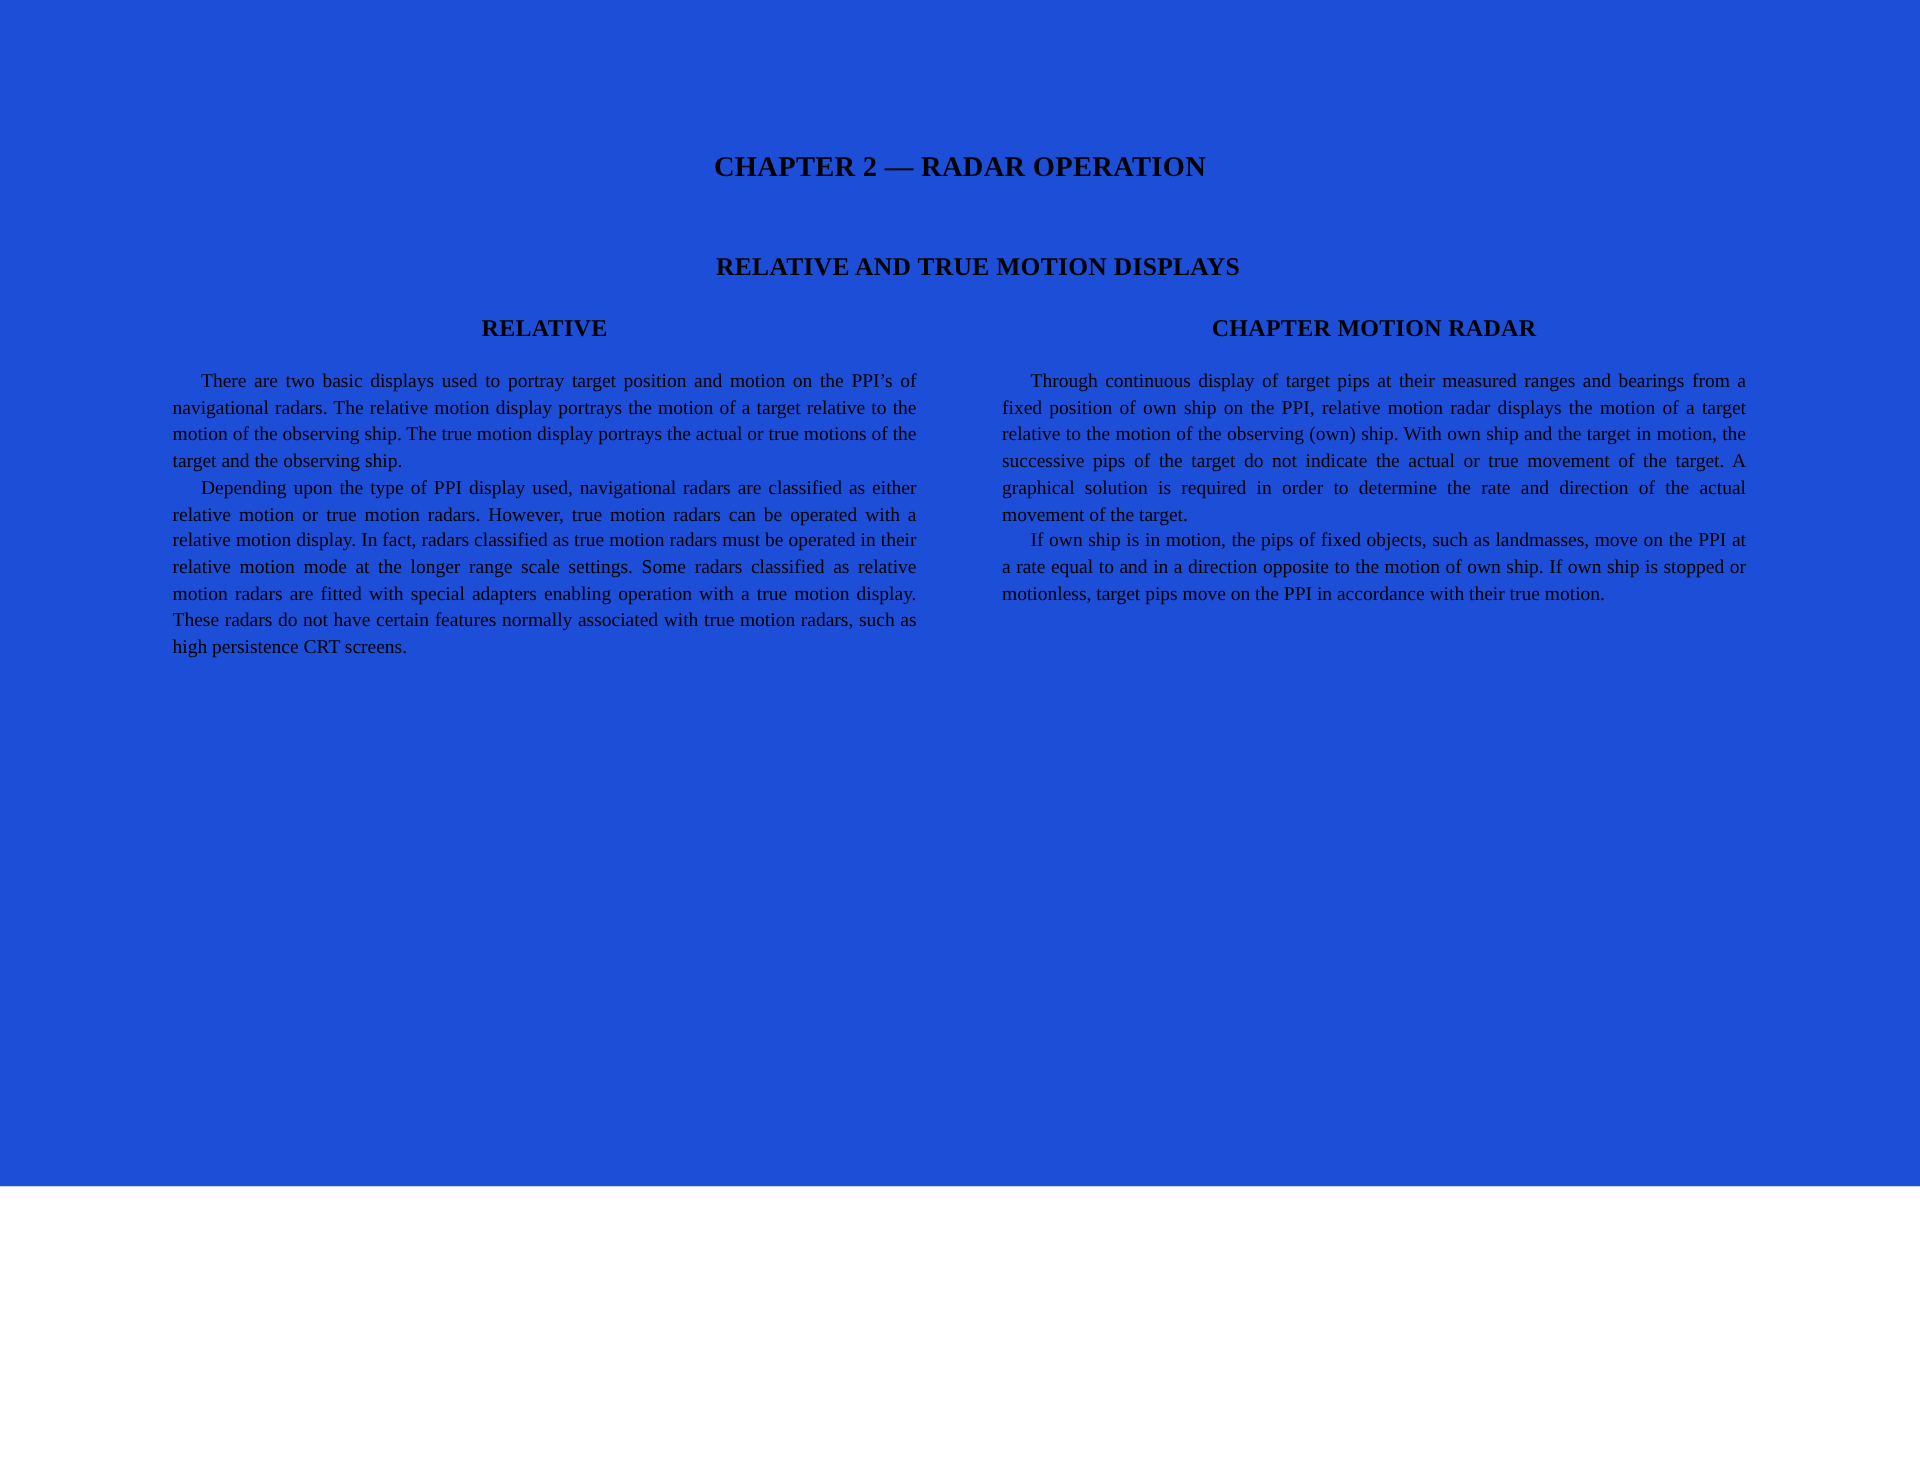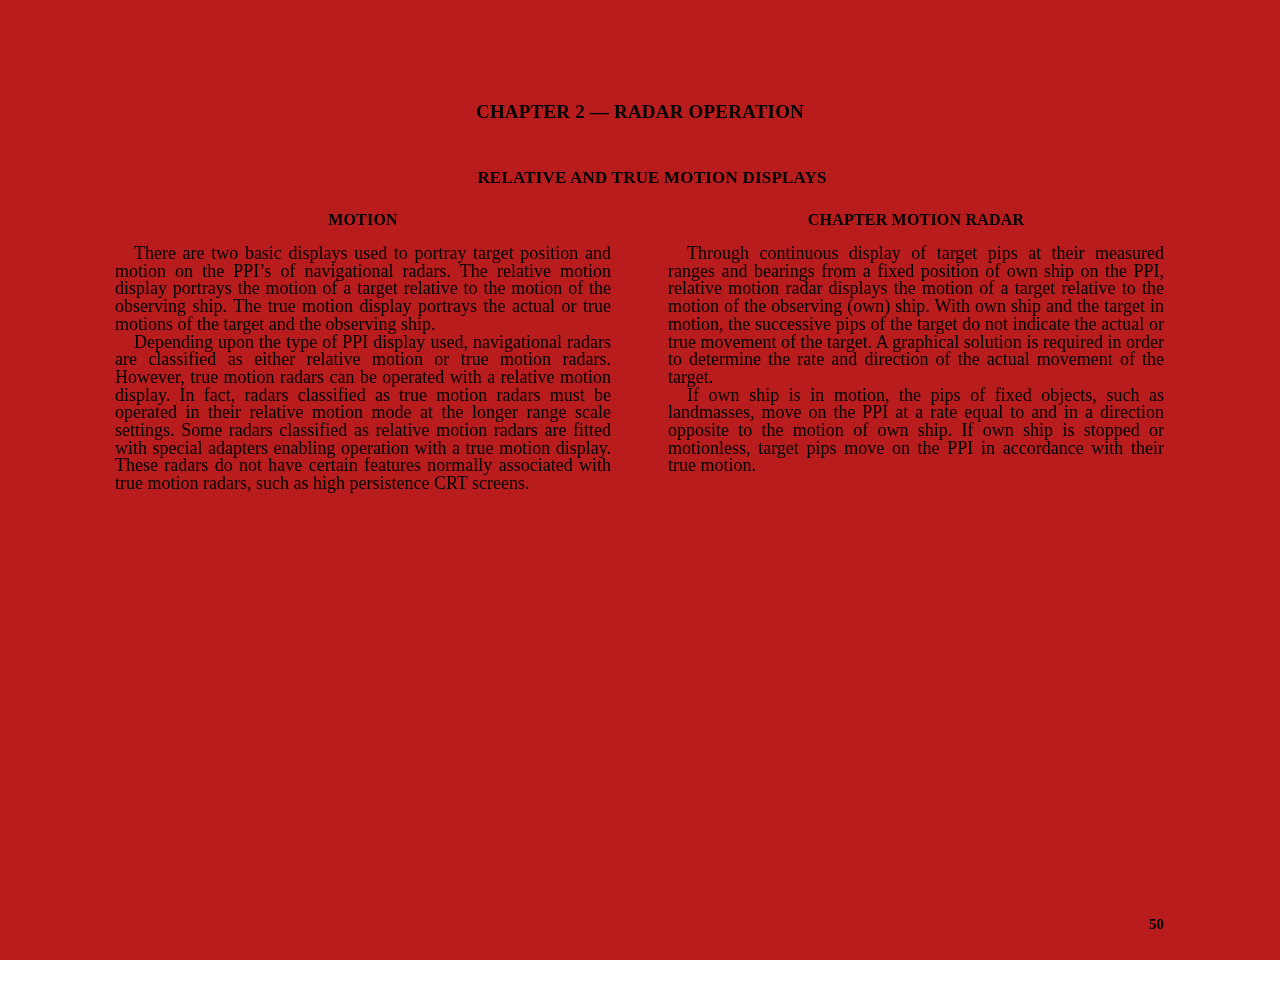--- a/index.html
+++ b/index.html
@@ -3,22 +3,22 @@
 <meta charset="utf-8">
 <style>
   html, body {
     margin: 0;
     padding: 0;
     background: #ffffff;
   }
   .page {
     position: relative;
     width: 1280px;
-    height: 960px;
-    background: #b91c1c;
+    height: 791px;
+    background: #1d4ed8;
     color: #000000;
     font-family: "Liberation Serif", "DejaVu Serif", serif;
     overflow: hidden;
   }
   .title {
     position: absolute;
     top: 101px;
     left: 0;
     width: 100%;
     margin: 0;
@@ -52,21 +52,21 @@
   }
   .column-heading {
     margin: 0 0 16px 0;
     text-align: center;
     font-size: 16px;
     font-weight: bold;
     letter-spacing: 0.2px;
   }
   .column p {
     margin: 0;
-    font-size: 18px;
+    font-size: 13px;
     line-height: 17.7px;
     text-align: justify;
     text-indent: 19px;
   }
   .page-number {
     position: absolute;
     top: 916px;
     right: 116px;
     font-size: 15px;
     font-weight: bold;
@@ -74,21 +74,21 @@
 </style>
 </head>
 <body>
 
 <div class="page">
   <h1 class="title">CHAPTER 2 — RADAR OPERATION</h1>
   <h2 class="subtitle">RELATIVE AND TRUE MOTION DISPLAYS</h2>
 
   <div class="columns">
     <section class="column">
-      <h3 class="column-heading">MOTION</h3>
+      <h3 class="column-heading">RELATIVE</h3>
       <p>There are two basic displays used to portray target position and motion on the PPI’s of navigational radars. The relative motion display portrays the motion of a target relative to the motion of the observing ship. The true motion display portrays the actual or true motions of the target and the observing ship.</p>
       <p>Depending upon the type of PPI display used, navigational radars are classified as either relative motion or true motion radars. However, true motion radars can be operated with a relative motion display. In fact, radars classified as true motion radars must be operated in their relative motion mode at the longer range scale settings. Some radars classified as relative motion radars are fitted with special adapters enabling operation with a true motion display. These radars do not have certain features normally associated with true motion radars, such as high persistence CRT screens.</p>
     </section>
 
     <section class="column">
       <h3 class="column-heading">CHAPTER MOTION RADAR</h3>
       <p>Through continuous display of target pips at their measured ranges and bearings from a fixed position of own ship on the PPI, relative motion radar displays the motion of a target relative to the motion of the observing (own) ship. With own ship and the target in motion, the successive pips of the target do not indicate the actual or true movement of the target. A graphical solution is required in order to determine the rate and direction of the actual movement of the target.</p>
       <p>If own ship is in motion, the pips of fixed objects, such as landmasses, move on the PPI at a rate equal to and in a direction opposite to the motion of own ship. If own ship is stopped or motionless, target pips move on the PPI in accordance with their true motion.</p>
     </section>
   </div>

